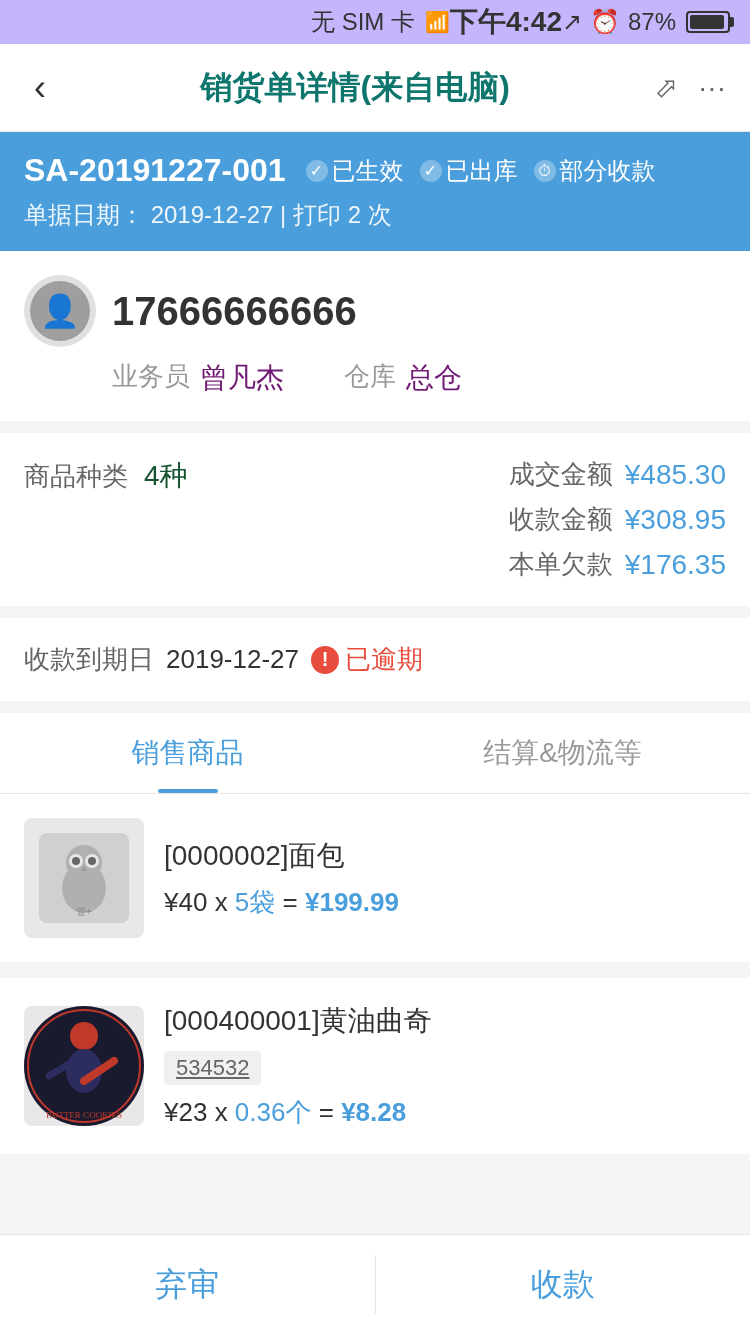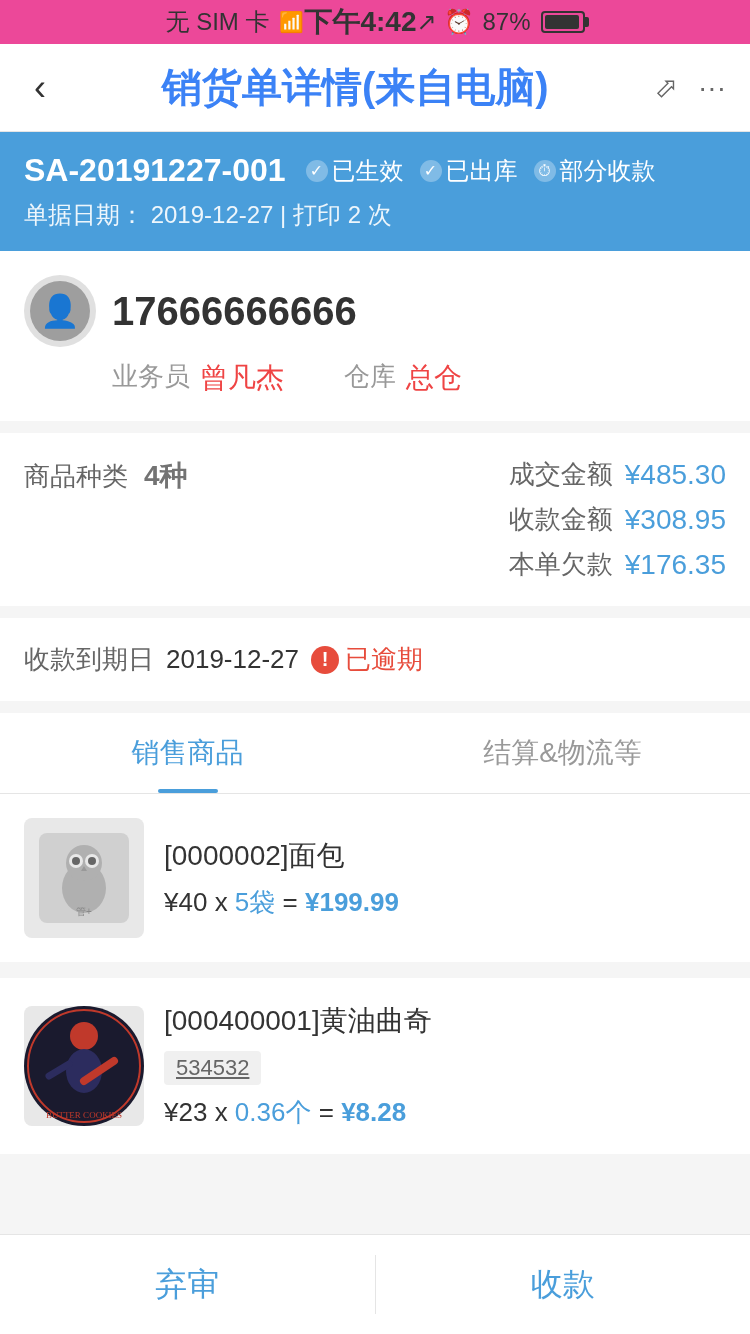--- a/index.html
+++ b/index.html
@@ -8,25 +8,25 @@
       font-family: -apple-system, "PingFang SC", "Helvetica Neue", sans-serif;
       background: #f5f5f5;
       width: 750px;
       min-height: 1334px;
       font-size: 28px;
       color: #333;
     }
 
     
     .status-bar {
-      background: #ec4899;
+      background: #c4b5fd;
       height: 44px;
       display: flex;
       align-items: center;
-      justify-content: center;
+      justify-content: flex-end;
       padding: 0 20px;
       font-size: 24px;
       font-weight: 500;
     }
     .status-left { display: flex; align-items: center; gap: 10px; }
     .status-center { font-size: 28px; font-weight: 600; }
     .status-right { display: flex; align-items: center; gap: 8px; font-size: 24px; }
     .wifi-icon { font-size: 20px; }
     .battery-bar {
       display: inline-block;
@@ -63,23 +63,23 @@
       padding: 0 24px;
       border-bottom: 1px solid #e5e5e5;
     }
     .nav-back {
       font-size: 36px;
       color: #333;
       cursor: pointer;
       padding: 10px;
     }
     .nav-title {
-      font-size: 40px;
+      font-size: 32px;
       font-weight: 600;
-      color: #3b82f6;
+      color: #0f766e;
     }
     .nav-actions {
       display: flex;
       align-items: center;
       gap: 20px;
     }
     .nav-icon {
       font-size: 28px;
       color: #666;
       cursor: pointer;
@@ -182,21 +182,21 @@
       display: flex;
       align-items: flex-start;
       gap: 10px;
     }
     .meta-label {
       font-size: 26px;
       color: #999;
     }
     .meta-value {
       font-size: 28px;
-      color: #ef4444;
+      color: #701a75;
       font-family: Liberation Mono, monospace;
     }
 
     
     .stats-section {
       background: #fff;
       padding: 24px;
       margin-bottom: 12px;
     }
     .stats-row {
@@ -209,22 +209,22 @@
       align-items: center;
       gap: 16px;
     }
     .stat-label {
       font-size: 26px;
       color: #666;
       text-align: right;
     }
     .stat-value-dark {
       font-size: 28px;
-      color: #737373;
-      font-weight: 700;
+      color: #14532d;
+      font-weight: 400;
     }
     .stats-right {
       display: flex;
       flex-direction: column;
       align-items: flex-end;
       gap: 10px;
       justify-content: center;
     }
     .stat-line {
       display: flex;

